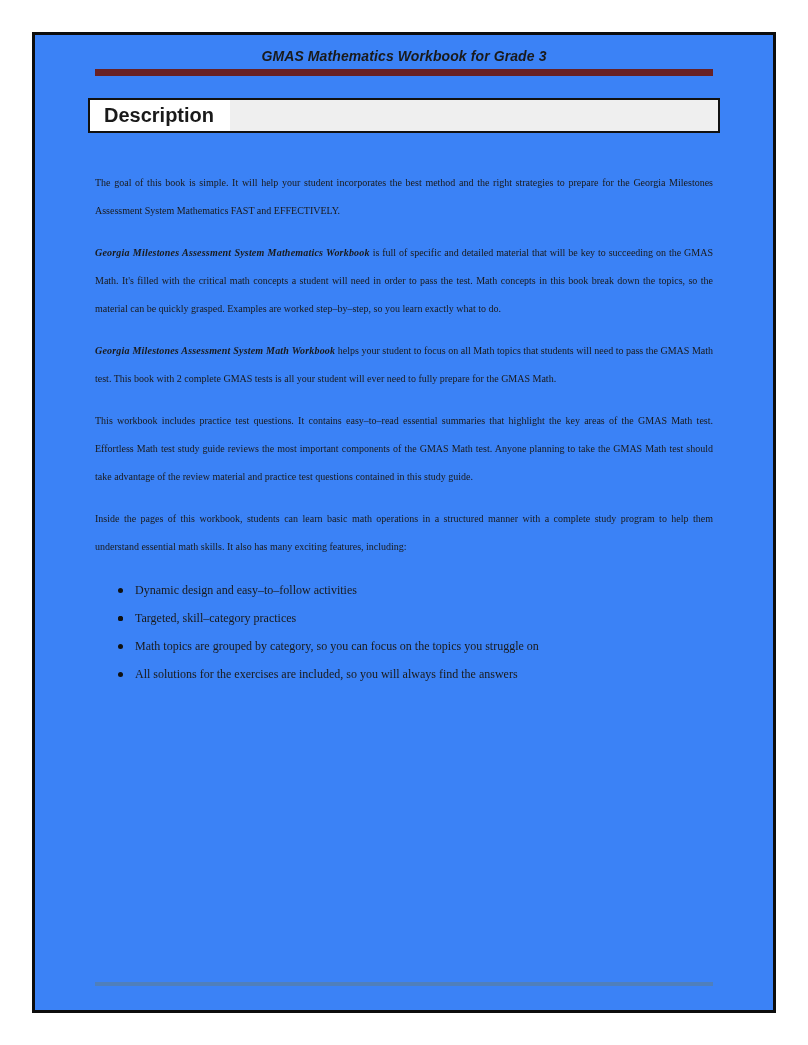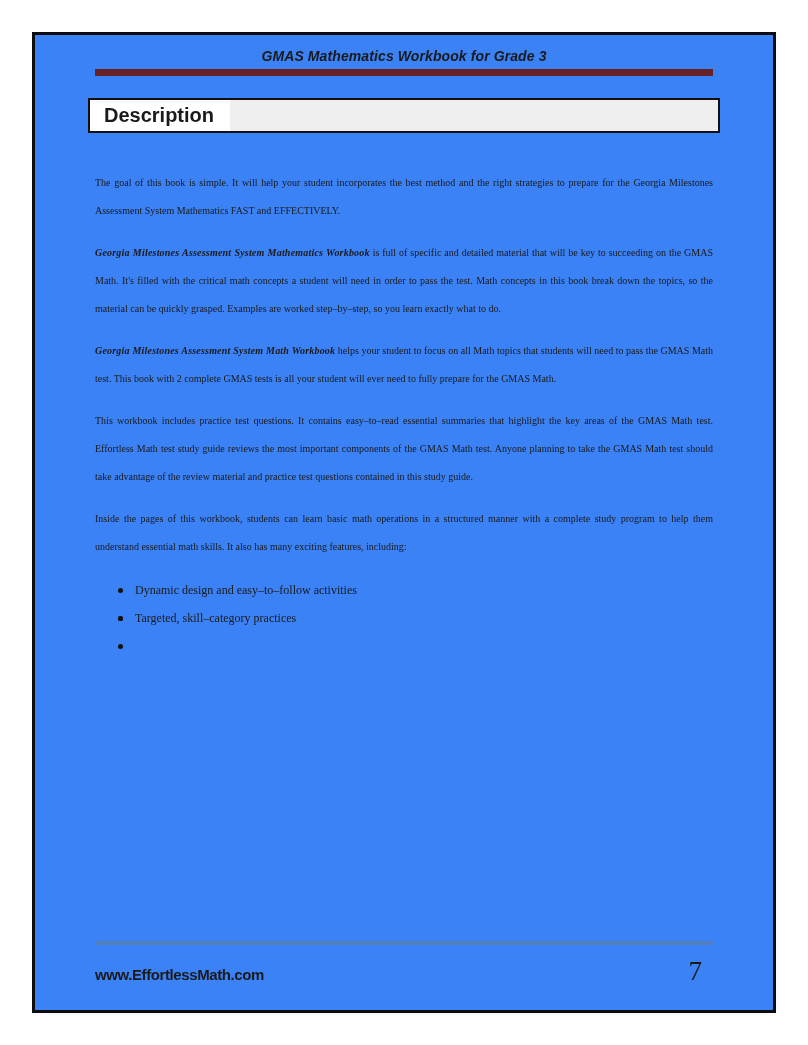--- a/index.html
+++ b/index.html
@@ -90,25 +90,22 @@
     <p><b><i></i></b><span>The goal of this book is simple. It will help your student incorporates the best method and the right strategies to prepare for the Georgia Milestones Assessment System Mathematics FAST and EFFECTIVELY.</span></p>
     <p><b><i>Georgia Milestones Assessment System Mathematics Workbook</i></b><span> is full of specific and detailed material that will be key to succeeding on the GMAS Math. It's filled with the critical math concepts a student will need in order to pass the test. Math concepts in this book break down the topics, so the material can be quickly grasped. Examples are worked step–by–step, so you learn exactly what to do.</span></p>
     <p><b><i>Georgia Milestones Assessment System Math Workbook</i></b><span> helps your student to focus on all Math topics that students will need to pass the GMAS Math test. This book with 2 complete GMAS tests is all your student will ever need to fully prepare for the GMAS Math.</span></p>
     <p><b><i></i></b><span>This workbook includes practice test questions. It contains easy–to–read essential summaries that highlight the key areas of the GMAS Math test. Effortless Math test study guide reviews the most important components of the GMAS Math test. Anyone planning to take the GMAS Math test should take advantage of the review material and practice test questions contained in this study guide.</span></p>
     <p><b><i></i></b><span>Inside the pages of this workbook, students can learn basic math operations in a structured manner with a complete study program to help them understand essential math skills. It also has many exciting features, including:</span></p>
 
     <ul class="features">
       <li><span class="bullet-dot"></span><span>Dynamic design and easy–to–follow activities</span></li>
       <li><span class="bullet-dot"></span></li>
       <li><span class="bullet-dot"></span><span>Targeted, skill–category practices</span></li>
-      <li><span class="bullet-dot"></span></li>
+      <li><span class="bullet-dot"></span><span>Math topics are grouped by category, so you can focus on the topics you struggle on</span></li>
+      <li><span class="bullet-dot"></span><span>All solutions for the exercises are included, so you will always find the answers</span></li>
     </ul>
   </div>
 
   <div class="footer">
     <div class="footer-rule"></div>
-    <div class="footer-row">
-      <span class="website">www.EffortlessMath.com</span>
-      <span class="pagenum">7</span>
-    </div>
   </div>
 
 </div>
 
 </body></html>

